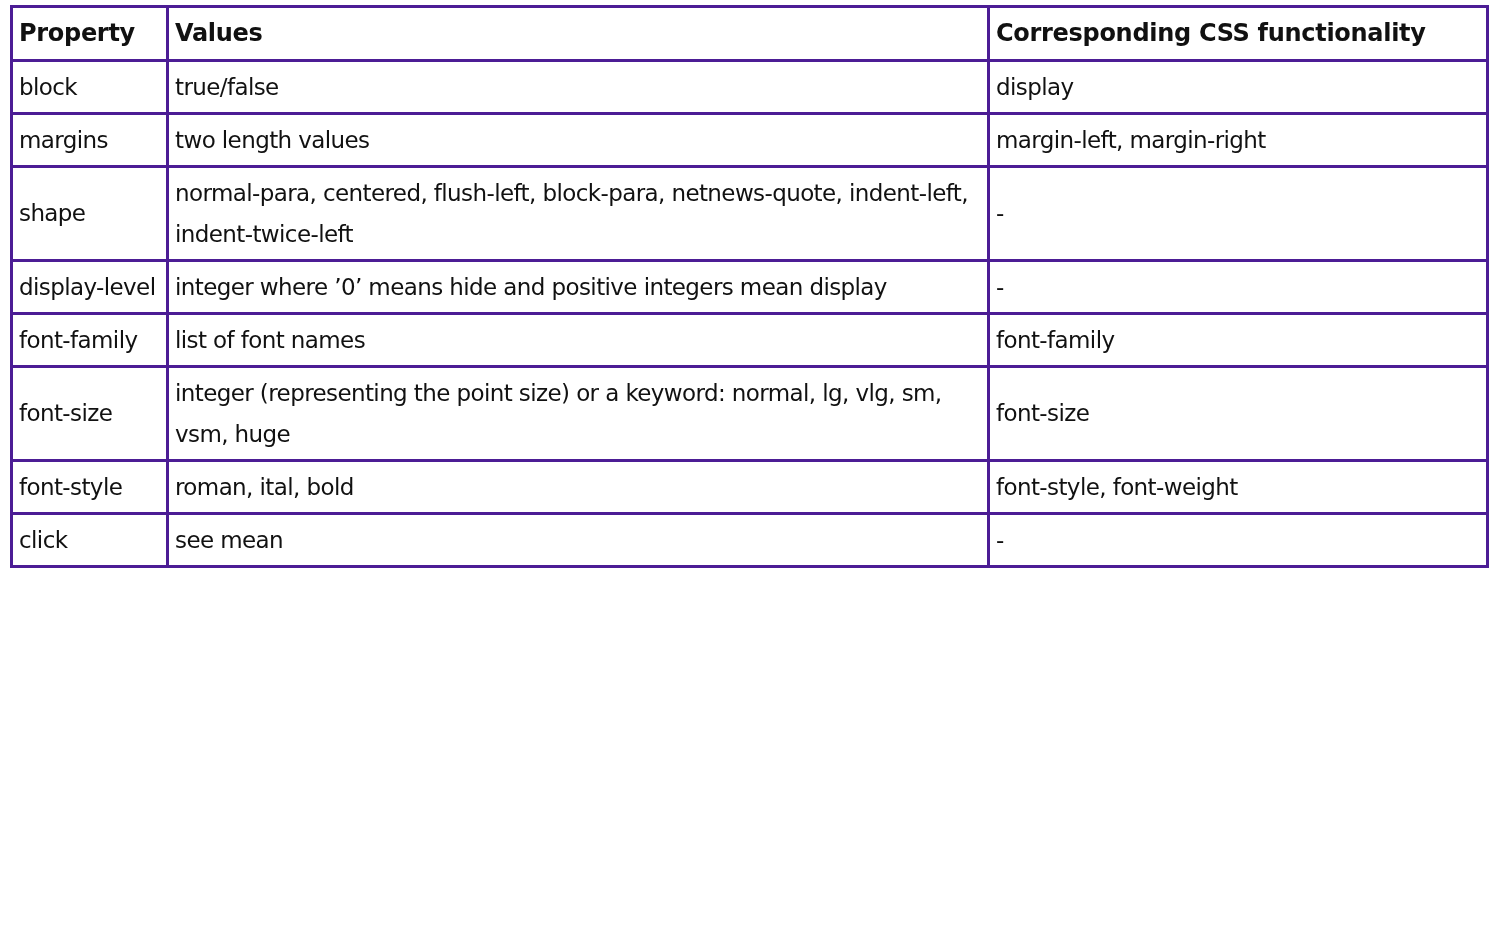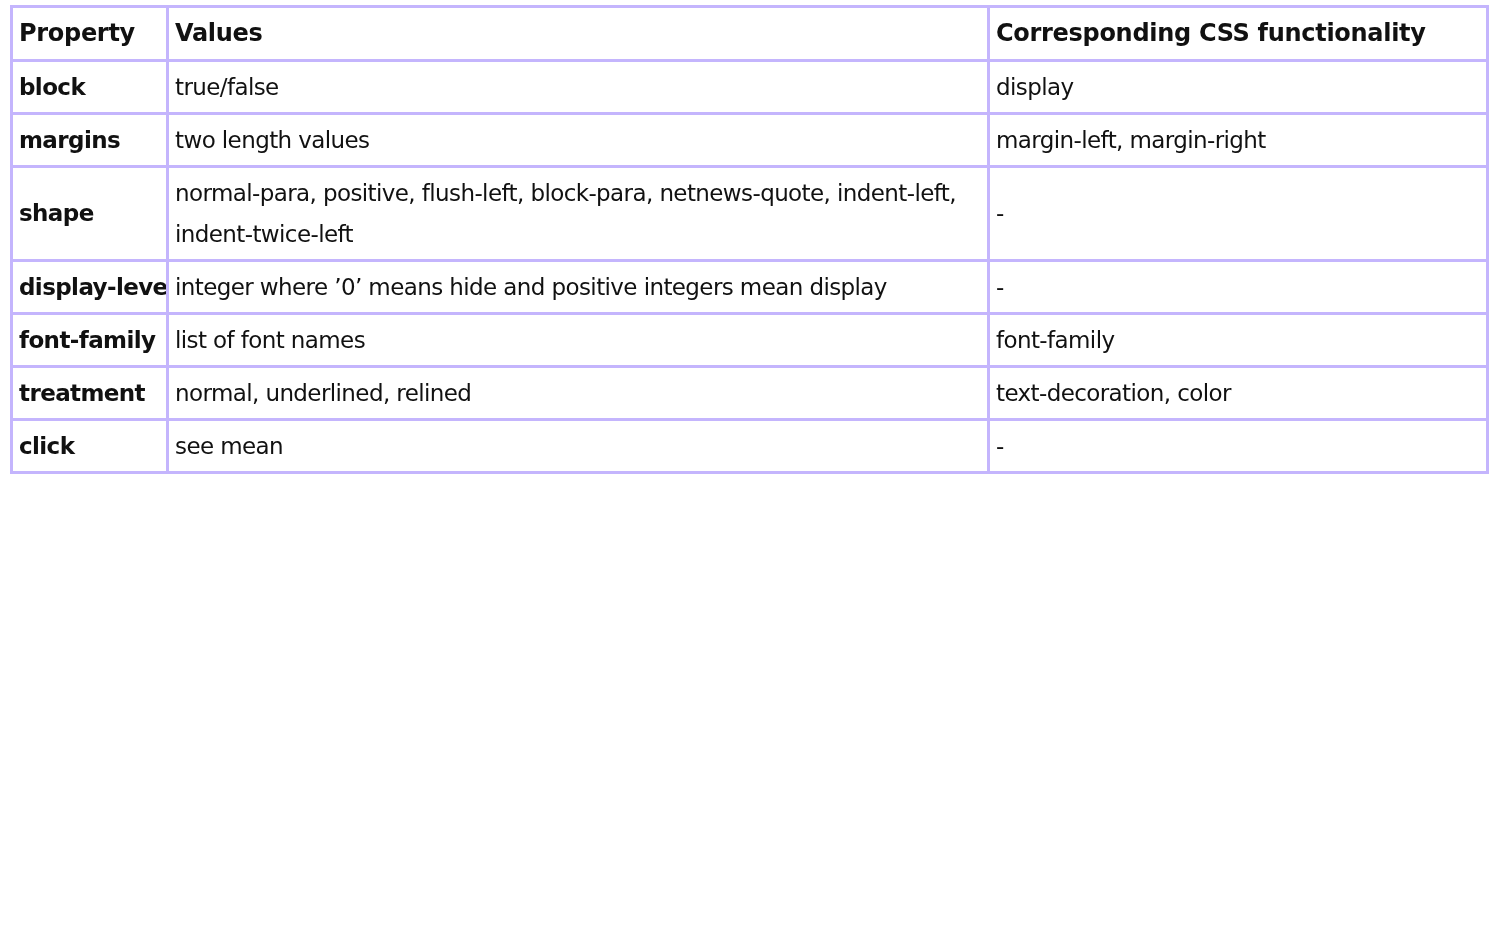--- a/index.html
+++ b/index.html
@@ -21,38 +21,38 @@
       font-family: "DejaVu Sans", "Liberation Sans", sans-serif;
       font-size: 23px;
       color: #111;
       table-layout: fixed;
       width: 1476px;
     }
     table.props col.c1 { width: 156px; }
     table.props col.c2 { width: 821px; }
     table.props col.c3 { width: 499px; }
     table.props th, table.props td {
-      border: 3px solid #c4b5fd;
+      border: 3px solid #4c1d95;
       text-align: left;
       vertical-align: middle;
       padding: 0 6px;
       line-height: 41px;
       letter-spacing: -0.6px;
       overflow: hidden;
     }
     table.props th {
       font-weight: bold;
       font-size: 24px;
       height: 51px;
       letter-spacing: -0.3px;
       white-space: nowrap;
     }
     table.props td { height: 50px; }
     table.props tr.tall td { height: 91px; }
-    table.props td.c1 { white-space: nowrap; padding-left: 6px; padding-right: 2px; font-weight: bold; }
+    table.props td.c1 { white-space: nowrap; padding-left: 6px; padding-right: 2px; }
   </style>
 </head>
 <body>
 
 <div class="wrap">
   <table class="props">
     <colgroup>
       <col class="c1">
         <col class="c2">
         <col class="c3">
@@ -70,37 +70,42 @@
         <td>true/false</td>
         <td>display</td>
       </tr>
       <tr>
         <td class="c1">margins</td>
         <td>two length values</td>
         <td>margin-left, margin-right</td>
       </tr>
       <tr class="tall">
         <td class="c1">shape</td>
-        <td>normal-para, positive, flush-left, block-para, netnews-quote, indent-left, indent-twice-left</td>
+        <td>normal-para, centered, flush-left, block-para, netnews-quote, indent-left, indent-twice-left</td>
         <td>-</td>
       </tr>
       <tr>
         <td class="c1">display-level</td>
         <td>integer where ’0’ means hide and positive integers mean display</td>
         <td>-</td>
       </tr>
       <tr>
         <td class="c1">font-family</td>
         <td>list of font names</td>
         <td>font-family</td>
       </tr>
+      <tr class="tall">
+        <td class="c1">font-size</td>
+        <td>integer (representing the point size) or a keyword: normal, lg, vlg, sm, vsm, huge</td>
+        <td>font-size</td>
+      </tr>
       <tr>
-        <td class="c1">treatment</td>
-        <td>normal, underlined, relined</td>
-        <td>text-decoration, color</td>
+        <td class="c1">font-style</td>
+        <td>roman, ital, bold</td>
+        <td>font-style, font-weight</td>
       </tr>
       <tr>
         <td class="c1">click</td>
         <td>see mean</td>
         <td>-</td>
       </tr>
     </tbody>
   </table>
 </div>
 

